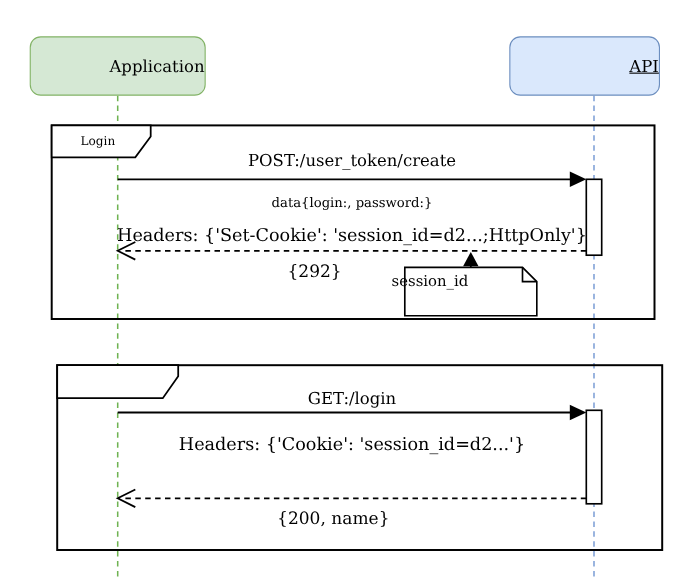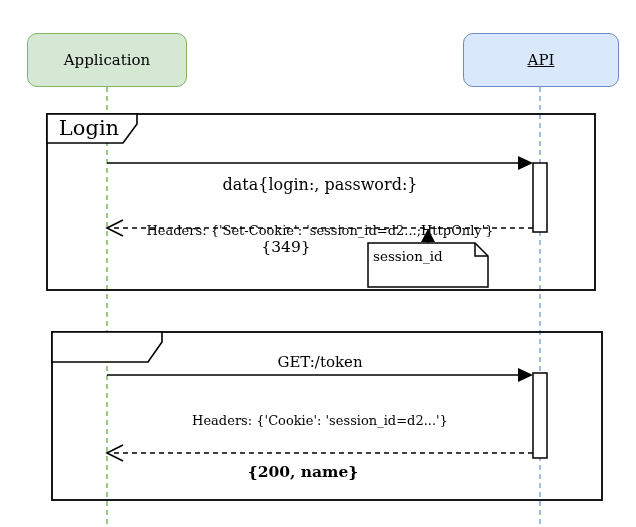--- a/index.html
+++ b/index.html
@@ -8,31 +8,31 @@
     --ink:#000000;
   }
   html,body{margin:0;padding:0;background:#ffffff;}
   #canvas{
     position:relative; width:636px; height:527px; background:#ffffff;
     font-family:"DejaVu Serif", serif; color:var(--ink); overflow:hidden;
   }
   #bg{position:absolute;left:0;top:0;}
   .actor{
     position:absolute; height:54px; border-radius:10px;
-    display:flex; align-items:center; justify-content:center;
+    display:flex; align-items:center; justify-content:flex-end;
     font-size:15px; border:1.6px solid; box-sizing:border-box;
   }
   .actor.green{left:27px; top:33px; width:160px; background:var(--app-fill); border-color:var(--app-border);}
-  .actor.blue{left:463px; top:33px; width:156px; background:var(--api-fill); border-color:var(--api-border);text-decoration:underline;}
+  .actor.blue{left:463px; top:33px; width:137px; background:var(--api-fill); border-color:var(--api-border);text-decoration:underline;}
   .lbl{position:absolute; white-space:nowrap; transform:translate(-50%,-50%);}
   .msg-main{font-size:15px;}
-  .msg-data{font-size:16px;}
-  .msg-headers{font-size:13px;margin-top:16px;}
+  .msg-data{font-size:12px;}
+  .msg-headers{font-size:16px;}
   .msg-status{font-size:15.5px;}
-  .frame-label{font-size:21px;}
+  .frame-label{font-size:11px;}
   .note-text{position:absolute; font-size:13.5px; line-height:17px; white-space:nowrap;}
 </style>
 </head>
 <body>
 
 <div id="canvas">
 
   <svg id="bg" width="636" height="527" viewBox="0 0 636 527">
 
     <line x1="107" y1="87" x2="107" y2="527" stroke-width="1.4" stroke-dasharray="5,4" stroke="#6fb352"></line>
@@ -67,25 +67,26 @@
 
   <div class="actor green">
     <span>Application</span>
   </div>
   <div class="actor blue">
     <span>API</span>
   </div>
 
   <div class="lbl frame-label" style="left:89px; top:128px;">Login</div>
 
+  <div class="lbl msg-main" style="left:320px; top:146px;">POST:/user_token/create</div>
   <div class="lbl msg-data" style="left:320px; top:184px;">data{login:, password:}</div>
   <div class="lbl msg-headers" style="left:320px; top:214px;">Headers: {'Set-Cookie': 'session_id=d2...;HttpOnly'}</div>
-  <div class="lbl msg-status" style="left:286px; top:247px;">{349}</div>
+  <div class="lbl msg-status" style="left:286px; top:247px;">{292}</div>
 
-  <div class="note-text" style="left:373px; top:248px;">
+  <div class="note-text" style="left:356px; top:248px;">
     <div>session_id</div>
   </div>
 
-  <div class="lbl msg-main" style="left:320px; top:362px;">GET:/token</div>
+  <div class="lbl msg-main" style="left:320px; top:362px;">GET:/login</div>
   <div class="lbl msg-headers" style="left:320px; top:404px;">Headers: {'Cookie': 'session_id=d2...'}</div>
-  <div class="lbl msg-status" style="left:303px; top:471px;font-weight:bold;">{200, name}</div>
+  <div class="lbl msg-status" style="left:303px; top:471px;">{200, name}</div>
 
 </div>
 
 </body></html>

